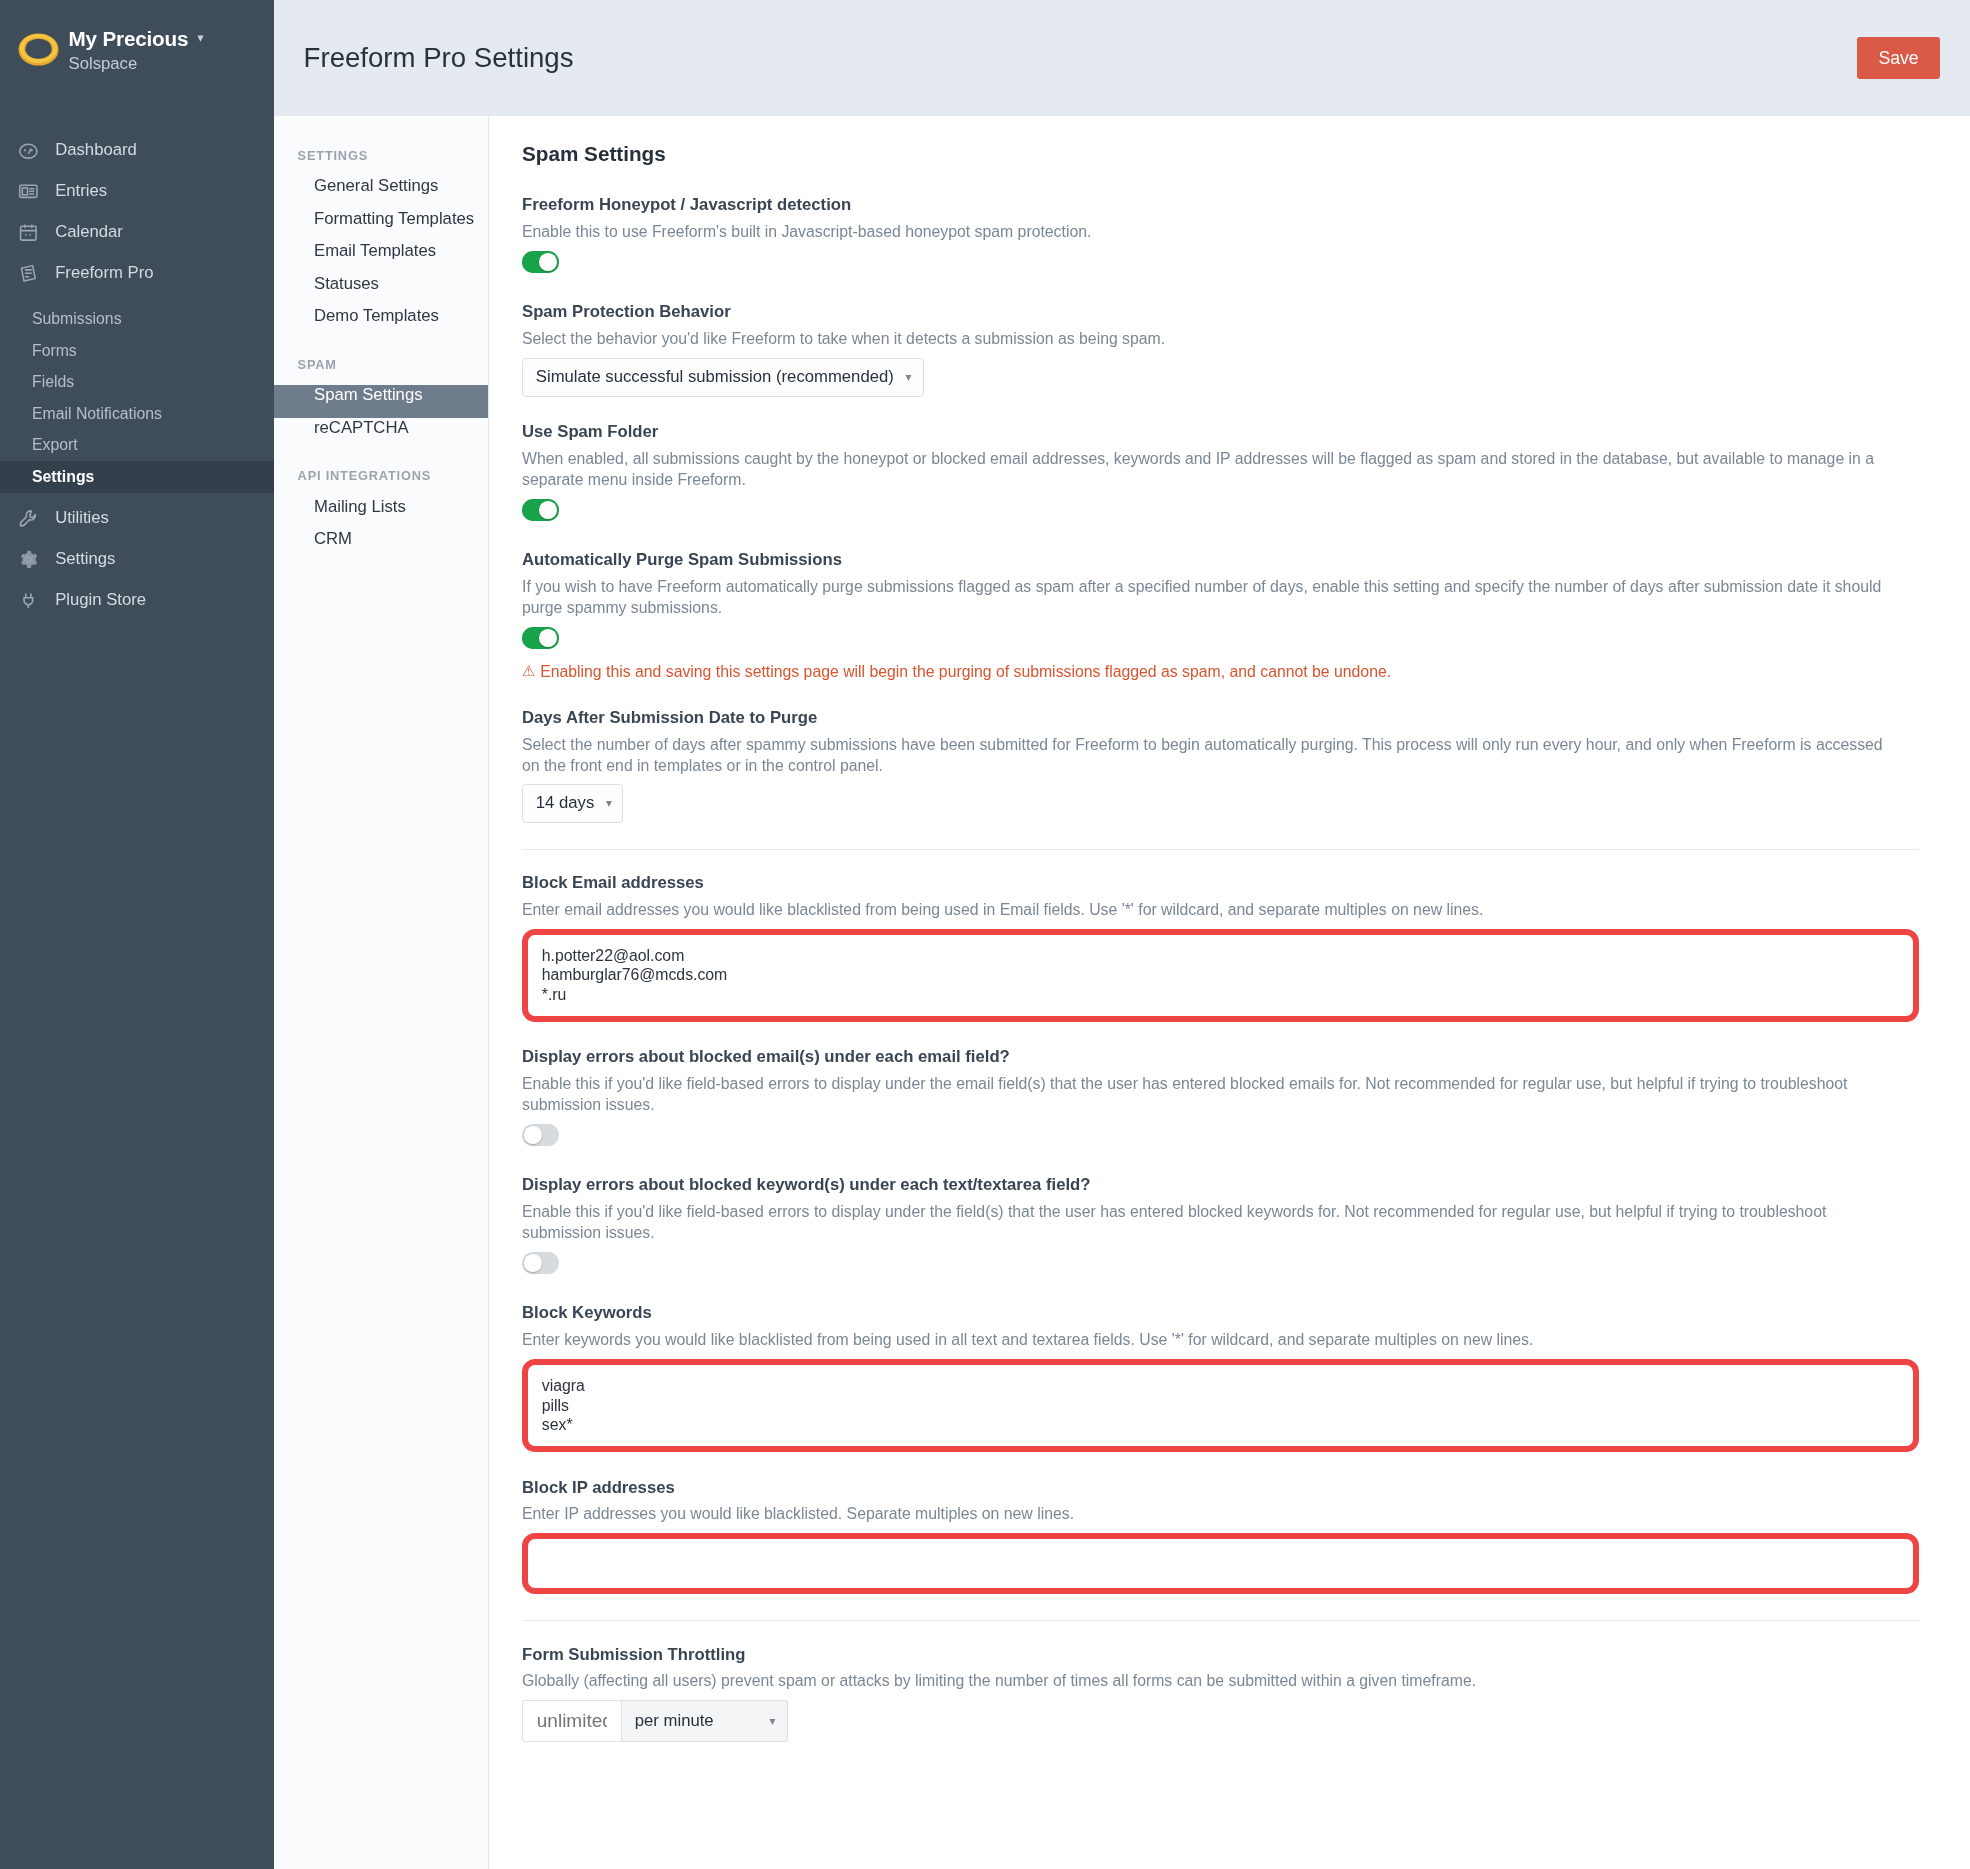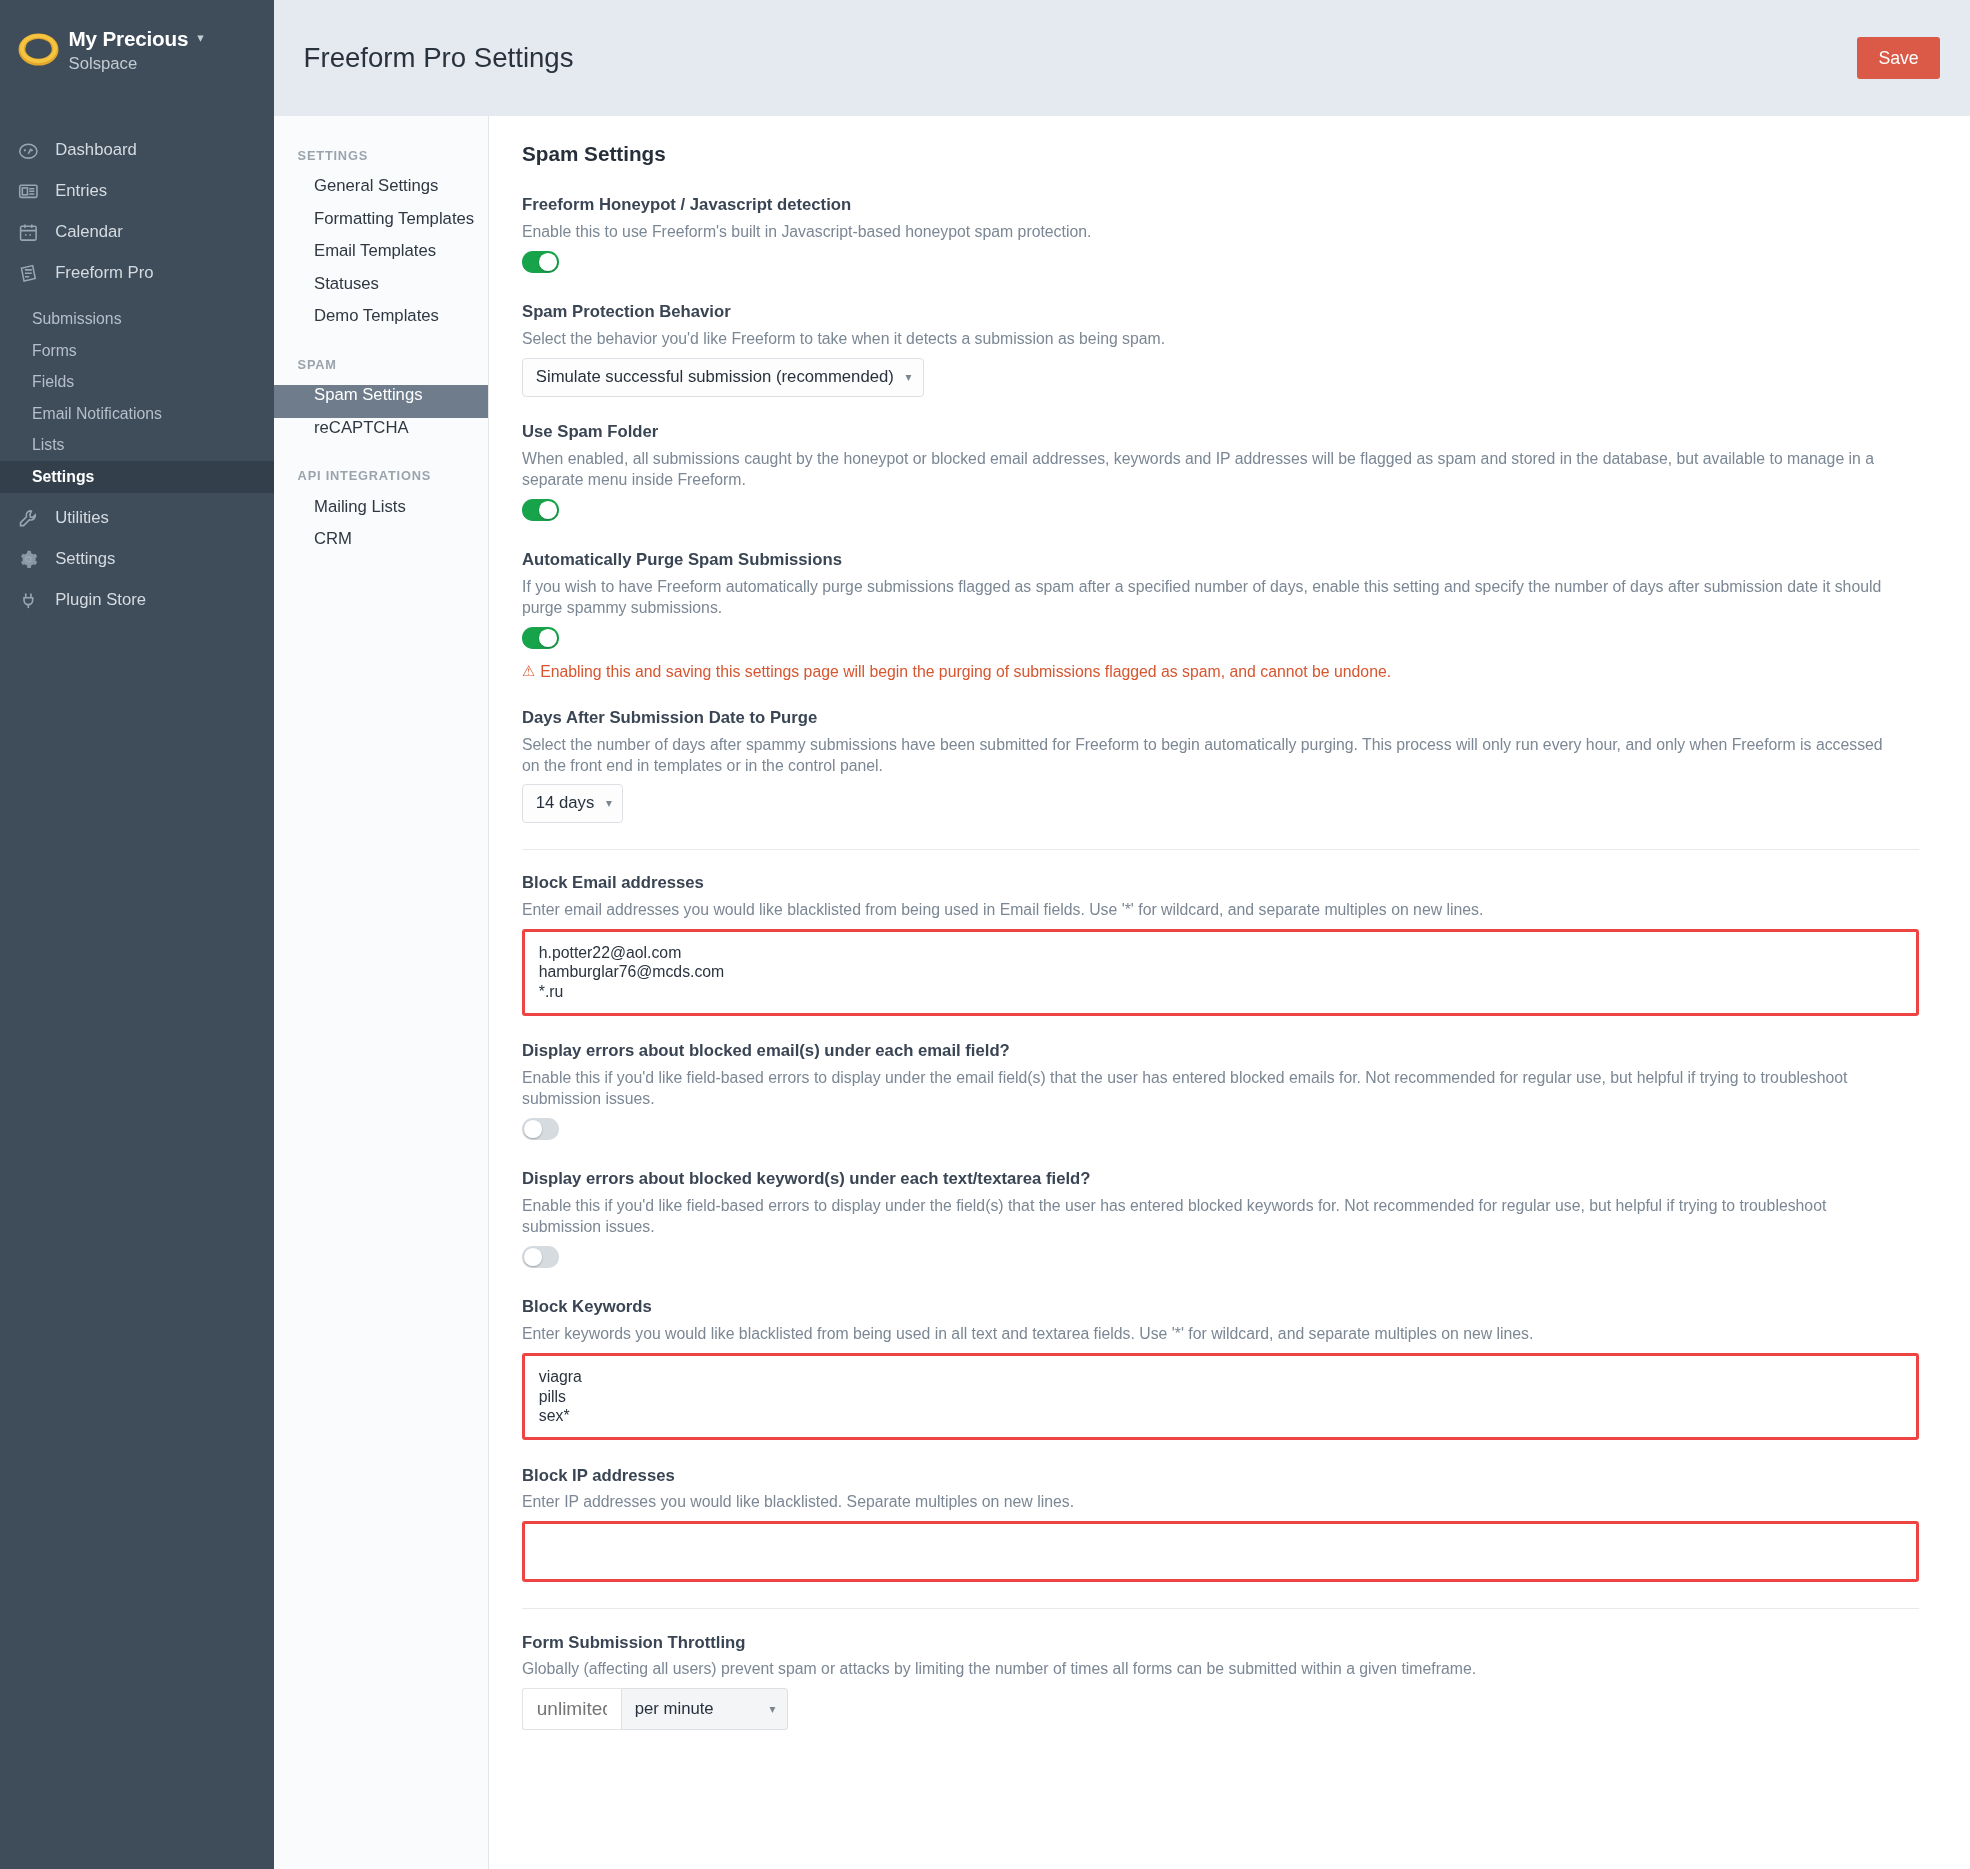--- a/index.html
+++ b/index.html
@@ -127,21 +127,21 @@
   .select .caret { margin-left: 11.8px; font-size: 11.8px; color: #7d858e; }
   .select.small { padding-right: 9.9px; }
 
   .warn {
     display: flex; align-items: flex-start; gap: 4.9px;
     color: #d7552f; font-size: 15.8px; margin-top: 8.9px; line-height: 1.3;
   }
   .warn-ico { font-size: 14.8px; line-height: 19.7px; }
 
   .textarea {
-    border: 3px solid #ef4444; border-radius: 3px;
+    border: 6px solid #ef4444; border-radius: 13px;
     background: #fff; width: 100%; max-width: 1397px;
     padding: 10.8px 13.8px; font-size: 15.8px; color: #2a333e;
     line-height: 1.25; min-height: 75px;
   }
   .textarea.empty { min-height: 61px; }
   .ta-line { white-space: pre; }
 
   .divider {
     border: none; border-top: 1px solid #e7e9ec;
     margin: 9.9px 0 23.6px 0; max-width: 1397px;
@@ -235,21 +235,21 @@
       <div class="sub-item">
         <span>Forms</span>
       </div>
       <div class="sub-item">
         <span>Fields</span>
       </div>
       <div class="sub-item">
         <span>Email Notifications</span>
       </div>
       <div class="sub-item">
-        <span>Lists</span>
+        <span>Export</span>
       </div>
       <div class="sub-item active">
         <span>Settings</span>
       </div>
 
       <div class="nav-gap"></div>
 
       <div class="nav-item">
         <span class="nav-ico">
           <svg width="20.7" height="20.7" viewBox="0 0 24 24" fill="none" stroke="#99a5b2" stroke-width="1.9">

